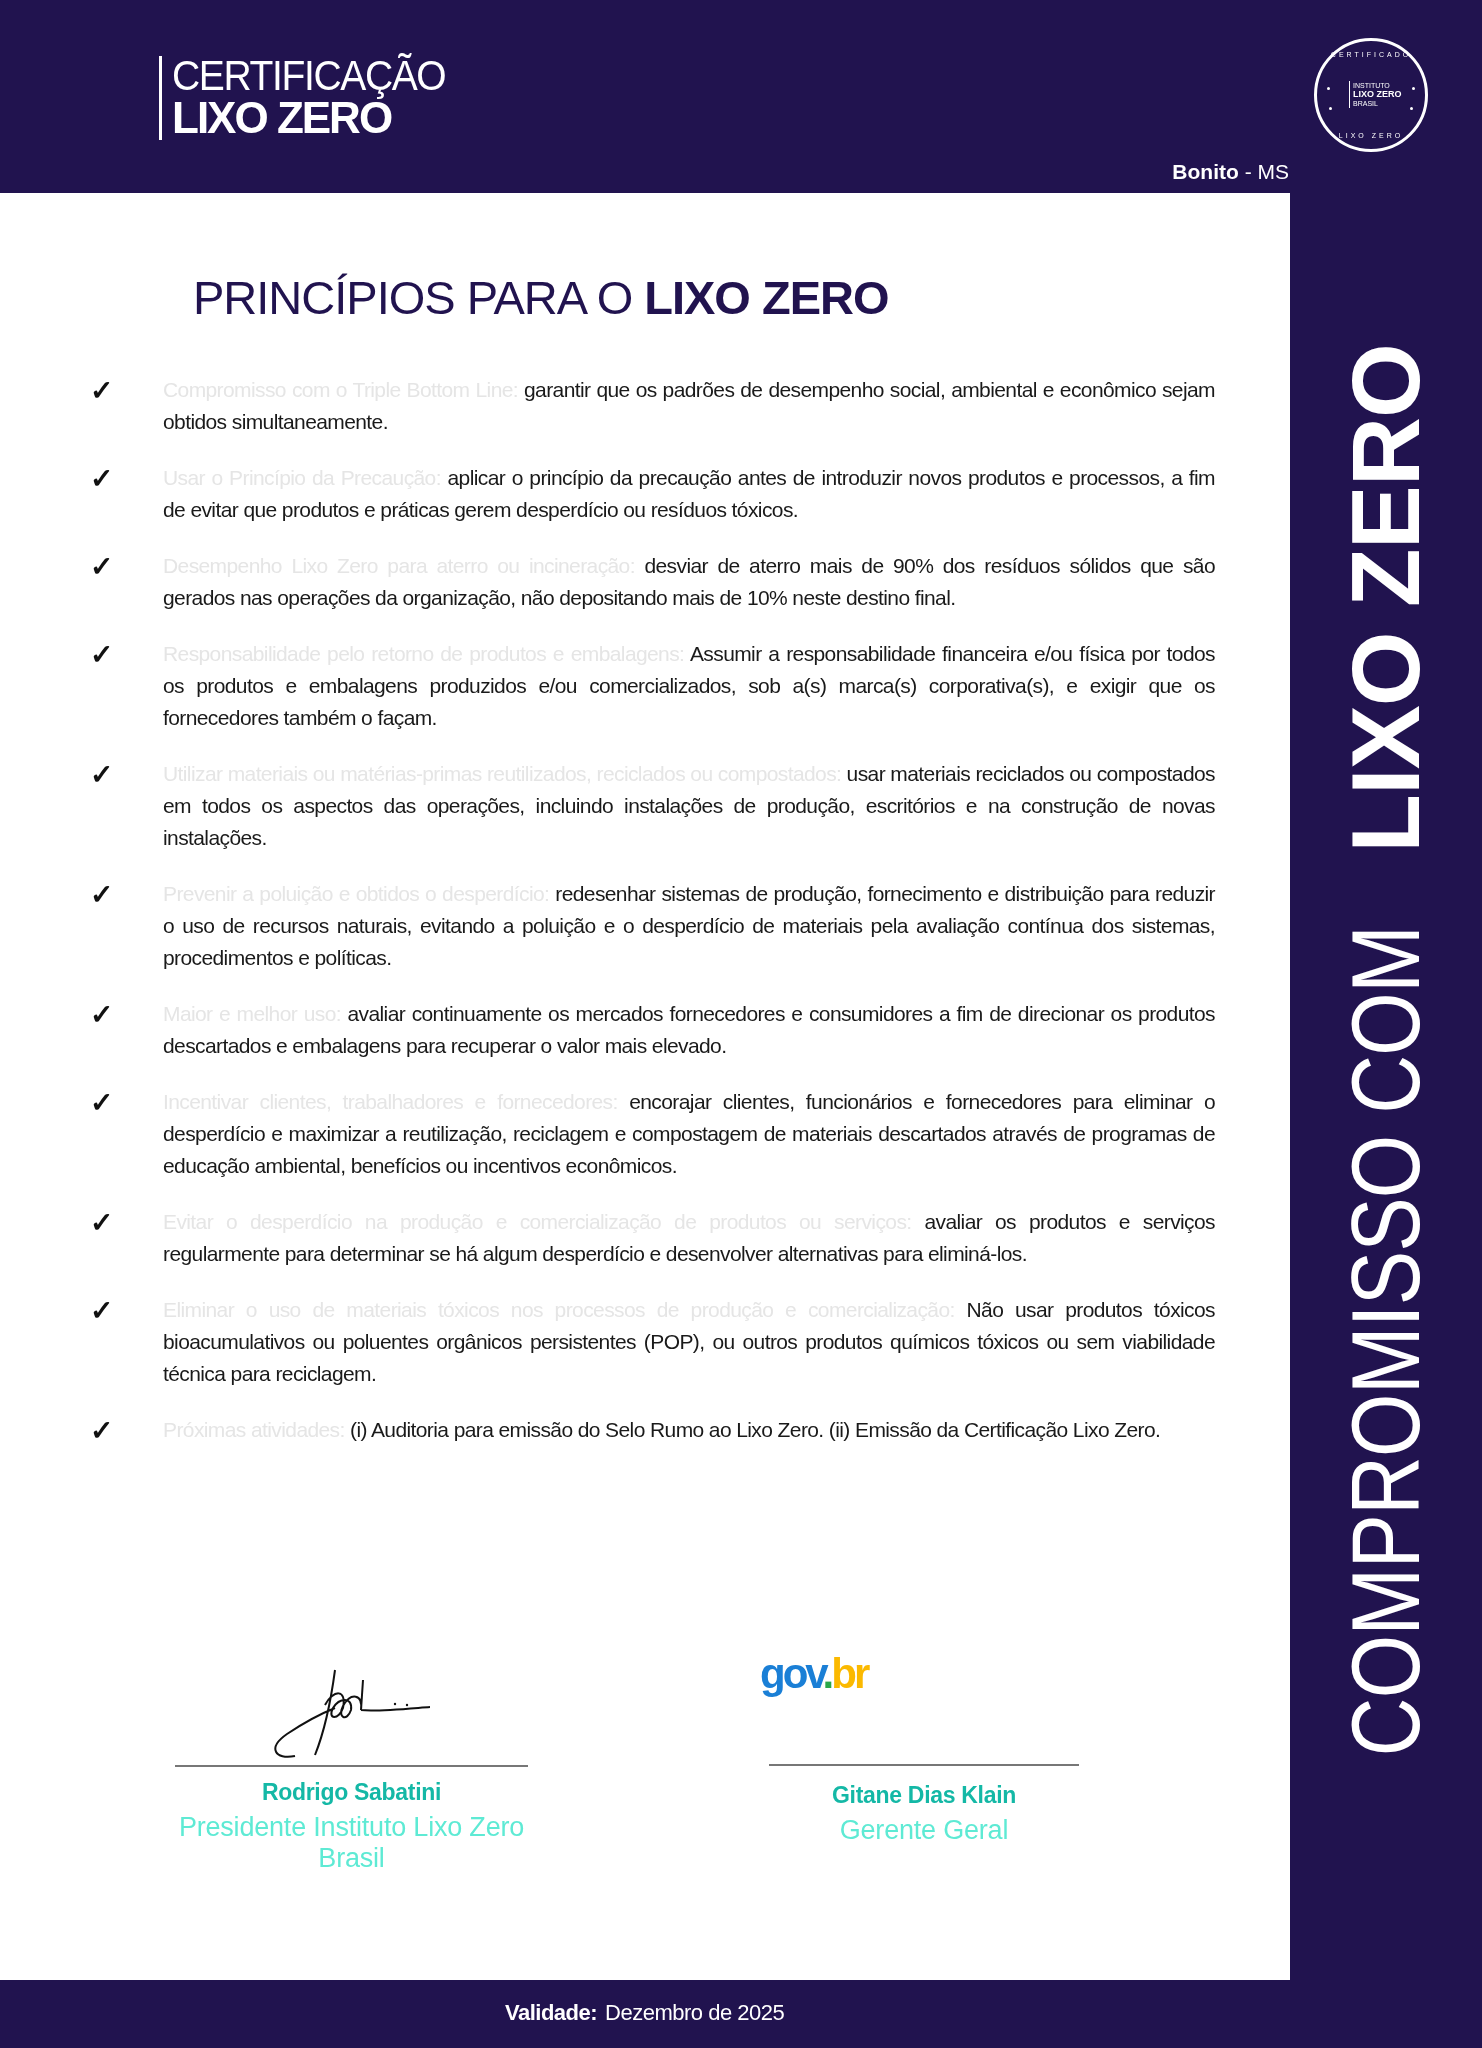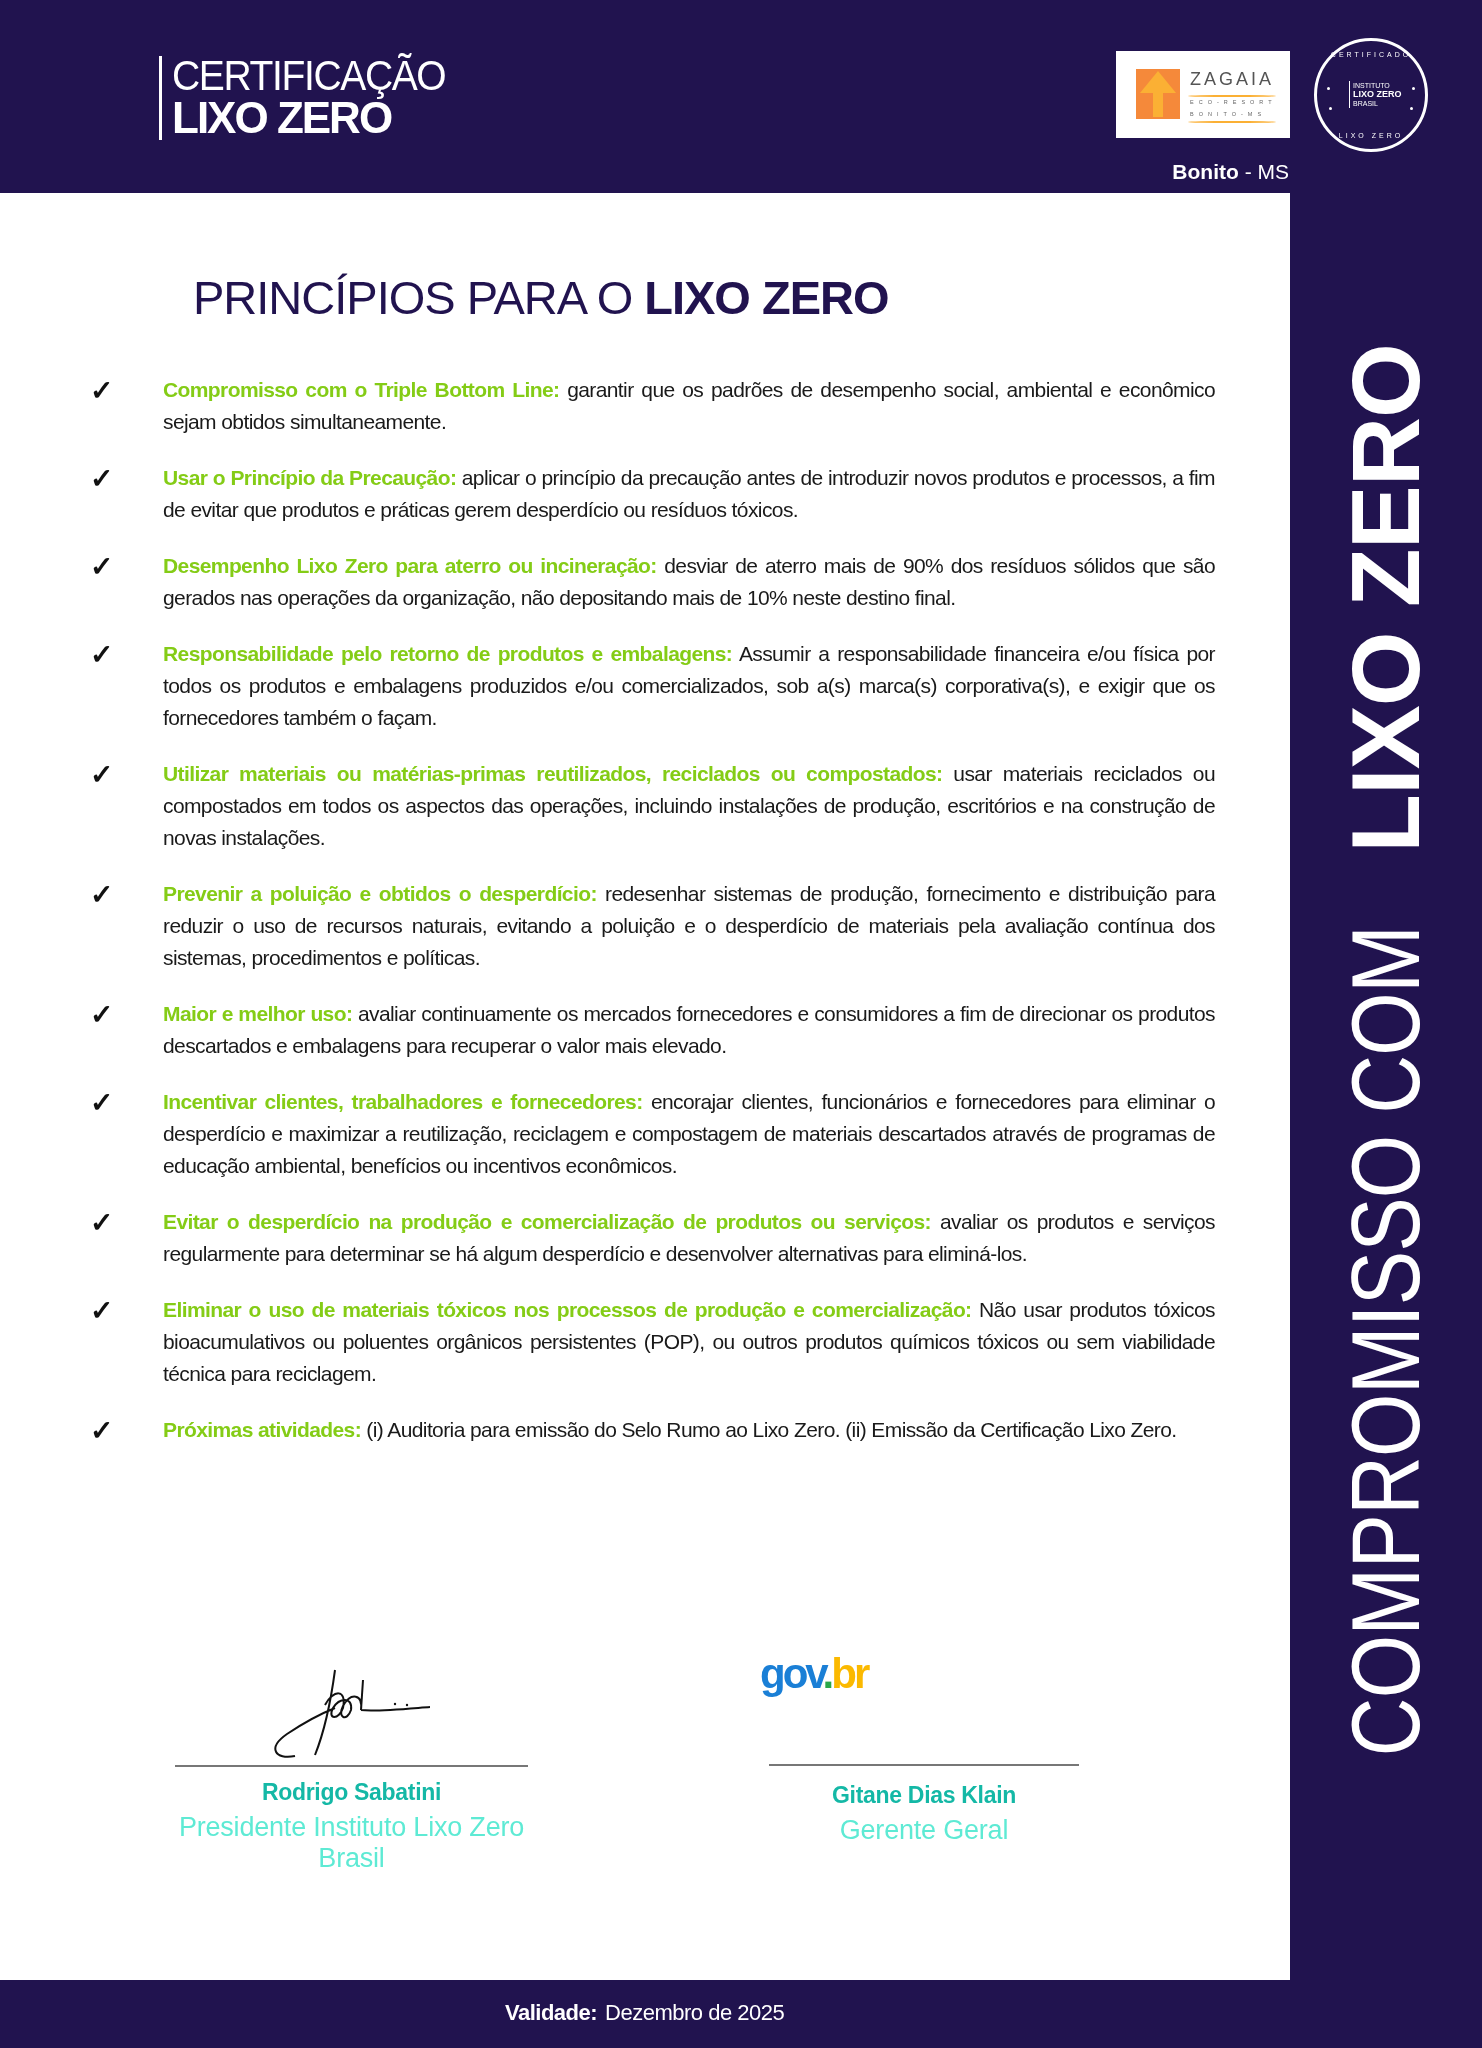--- a/index.html
+++ b/index.html
@@ -45,21 +45,21 @@
   .vertical-text .light { font-weight: 300; transform: scaleX(0.85); display: inline-block; }
   .vertical-text .bold { font-weight: 700; }
 
   .heading { position: absolute; left: 161px; top: 270px; font-size: 47px; color: #21134f; letter-spacing: -1px; white-space: nowrap; }
   .heading .h-light { font-weight: 300; margin-left: 32px; }
   .heading .h-bold { font-weight: 700; }
 
   .principles { position: absolute; left: 0; top: 374px; width: 1290px; }
   .principle { position: relative; padding-left: 163px; padding-right: 75px; margin-bottom: 24px; font-family: "Liberation Sans Narrow", "Liberation Sans", sans-serif; font-size: 21px; line-height: 32px; color: #1a1a1a; text-align: justify; letter-spacing: -0.6px; }
   .principle .check { position: absolute; left: 90px; top: 0; font-size: 28px; font-weight: 700; color: #111; line-height: 34px; }
-  .principle .title { font-weight: 700; color: #84cc16; }
+  .principle .title { font-weight: 400; color: #e5e5e5; }
 
   
   .sig { position: absolute; text-align: center; }
   .sig-left { left: 175px; top: 1660px; width: 353px; }
   .sig-right { left: 768px; top: 1626px; width: 312px; }
   .signature-img { position: relative; height: 105px; }
   .sig-line { border-top: 2px solid #777; margin: 0 auto; }
   .sig-name { font-weight: 700; font-size: 23px; color: #14b8a6; margin-top: 12px; letter-spacing: -0.3px; }
   .sig-role { font-size: 27px; color: #5eead4; margin-top: 6px; letter-spacing: -0.2px; }
 
@@ -82,28 +82,20 @@
 </head>
 <body>
 
 <div class="page">
 
   <div class="cert-logo">
     <div class="cert-line1">CERTIFICAÇÃO</div>
     <div class="cert-line2">LIXO ZERO</div>
   </div>
 
-  <div class="partner-logo">
-    <div class="partner-mark"></div>
-    <div class="partner-name">ZAGAIA</div>
-    <div class="partner-swoosh w1"></div>
-    <div class="partner-sub s1">ECO-RESORT</div>
-    <div class="partner-sub s2">BONITO-MS</div>
-    <div class="partner-swoosh w2"></div>
-  </div>
 
   <div class="seal">
     <div class="seal-top">CERTIFICADO</div>
     <div class="seal-dot" style="left:10px;top:46px"></div>
     <div class="seal-dot" style="right:10px;top:46px"></div>
     <div class="seal-dot" style="left:12px;top:66px"></div>
     <div class="seal-dot" style="right:12px;top:66px"></div>
     <div class="seal-center">
       <div>INSTITUTO</div>
       <b>LIXO ZERO</b>

